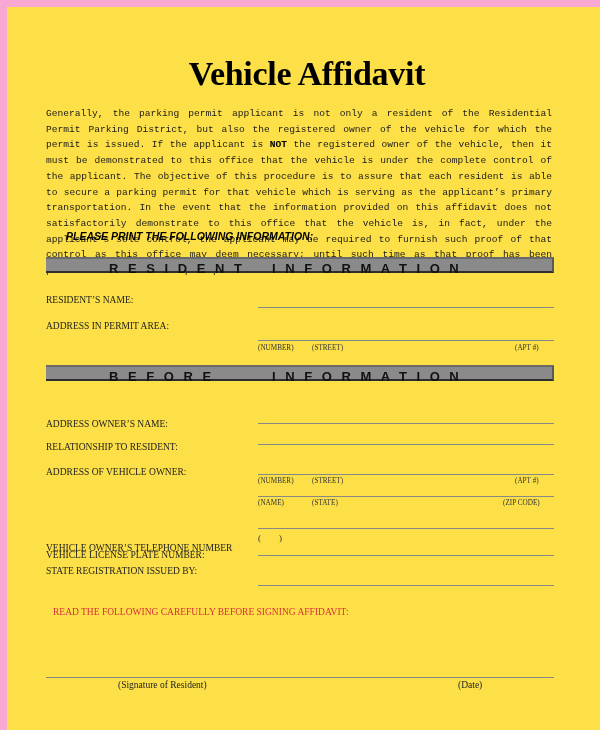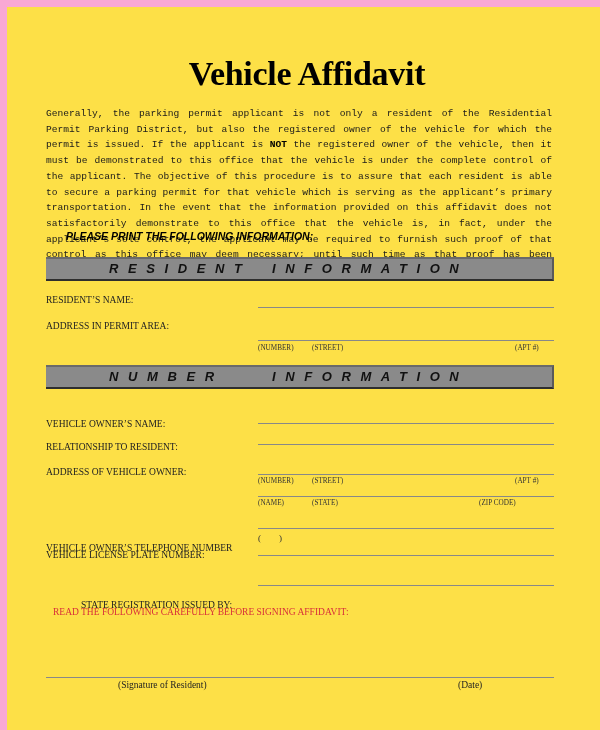--- a/index.html
+++ b/index.html
@@ -18,25 +18,25 @@
       position: absolute; left: 39px; top: 99px; width: 506px;
       font-size: 9.6px; line-height: 15.7px; text-align: justify; color: #1a1a1a; font-family: Liberation Mono, monospace;
     }
     .intro b { color: #000; }
     .print-heading {
       position: absolute; left: 39px; top: 223px;
       font-family: "Liberation Sans", sans-serif; font-weight: bold; font-style: italic;
       font-size: 10.5px; color: #000; margin-left: 20px;
     }
     .banner {
-      position: absolute; left: 39px; width: 508px; height: 24px;
+      position: absolute; left: 39px; width: 508px; height: 16px;
       background: #8a8a8a; border-top: 2px solid #6a6a6a; border-bottom: 2px solid #2e2e2e;
       border-right: 2px solid #5a5a5a;
       box-sizing: border-box;
-      font-family: "Liberation Sans", sans-serif; font-weight: bold; font-style: italic;
+      font-family: "Liberation Sans", sans-serif; font-weight: bold; 
       font-size: 13px; color: #111; letter-spacing: 9.6px;
       line-height: 20px; white-space: nowrap;
     }
     .banner span { position: absolute; top: 0; }
     .lbl {
       position: absolute; left: 39px; font-size: 9.5px; color: #222;
       font-family: "Liberation Serif", serif; text-transform: none;
     }
     .line { position: absolute; left: 251px; width: 296px; height: 0; border-top: 1px solid #888; }
     .sub {
@@ -71,49 +71,49 @@
   <div class="lbl" style="top:288px;">RESIDENT’S NAME:</div>
   <div class="line" style="top:300px;"></div>
 
   <div class="lbl" style="top:314px;">ADDRESS IN PERMIT AREA:</div>
   <div class="line" style="top:333px;"></div>
   <div class="sub" style="left:251px; top:337px;">(NUMBER)</div>
   <div class="sub" style="left:305px; top:337px;">(STREET)</div>
   <div class="sub" style="left:508px; top:337px;">(APT #)</div>
 
   <div class="banner" style="top:358px;">
-    <span style="left:63px;">NUMBER</span>
+    <span style="left:63px;">BEFORE</span>
     <span style="left:226px;">INFORMATION</span>
   </div>
 
-  <div class="lbl" style="top:412px;">VEHICLE OWNER’S NAME:</div>
+  <div class="lbl" style="top:412px;">ADDRESS OWNER’S NAME:</div>
   <div class="line" style="top:416px;"></div>
 
   <div class="lbl" style="top:435px;">RELATIONSHIP TO RESIDENT:</div>
   <div class="line" style="top:437px;"></div>
 
   <div class="lbl" style="top:460px;">ADDRESS OF VEHICLE OWNER:</div>
   <div class="line" style="top:467px;"></div>
   <div class="sub" style="left:251px; top:470px;">(NUMBER)</div>
   <div class="sub" style="left:305px; top:470px;">(STREET)</div>
   <div class="sub" style="left:508px; top:470px;">(APT #)</div>
 
   <div class="line" style="top:489px;"></div>
   <div class="sub" style="left:251px; top:492px;">(NAME)</div>
   <div class="sub" style="left:305px; top:492px;">(STATE)</div>
-  <div class="sub" style="left:472px; top:492px;">(ZIP CODE)</div>
+  <div class="sub" style="left:496px; top:492px;">(ZIP CODE)</div>
 
   <div class="lbl" style="top:516px;margin-top:20px;">VEHICLE OWNER’S TELEPHONE NUMBER</div>
   <div class="line" style="top:521px;"></div>
   <div class="sub" style="left:251px; top:526px; font-size:9px; white-space:pre;">(        )</div>
 
   <div class="lbl" style="top:543px;">VEHICLE LICENSE PLATE NUMBER:</div>
   <div class="line" style="top:548px;"></div>
 
-  <div class="lbl" style="top:593px;margin-left:35px;">STATE REGISTRATION ISSUED BY:</div>
+  <div class="lbl" style="top:559px;">STATE REGISTRATION ISSUED BY:</div>
   <div class="line" style="top:578px;"></div>
 
   <div class="warn">READ THE FOLLOWING CAREFULLY BEFORE SIGNING AFFIDAVIT:</div>
 
   <div class="sigline"></div>
   <div class="siglbl" style="left:111px;">(Signature of Resident)</div>
   <div class="siglbl" style="left:451px;">(Date)</div>
 
 </div>
 

